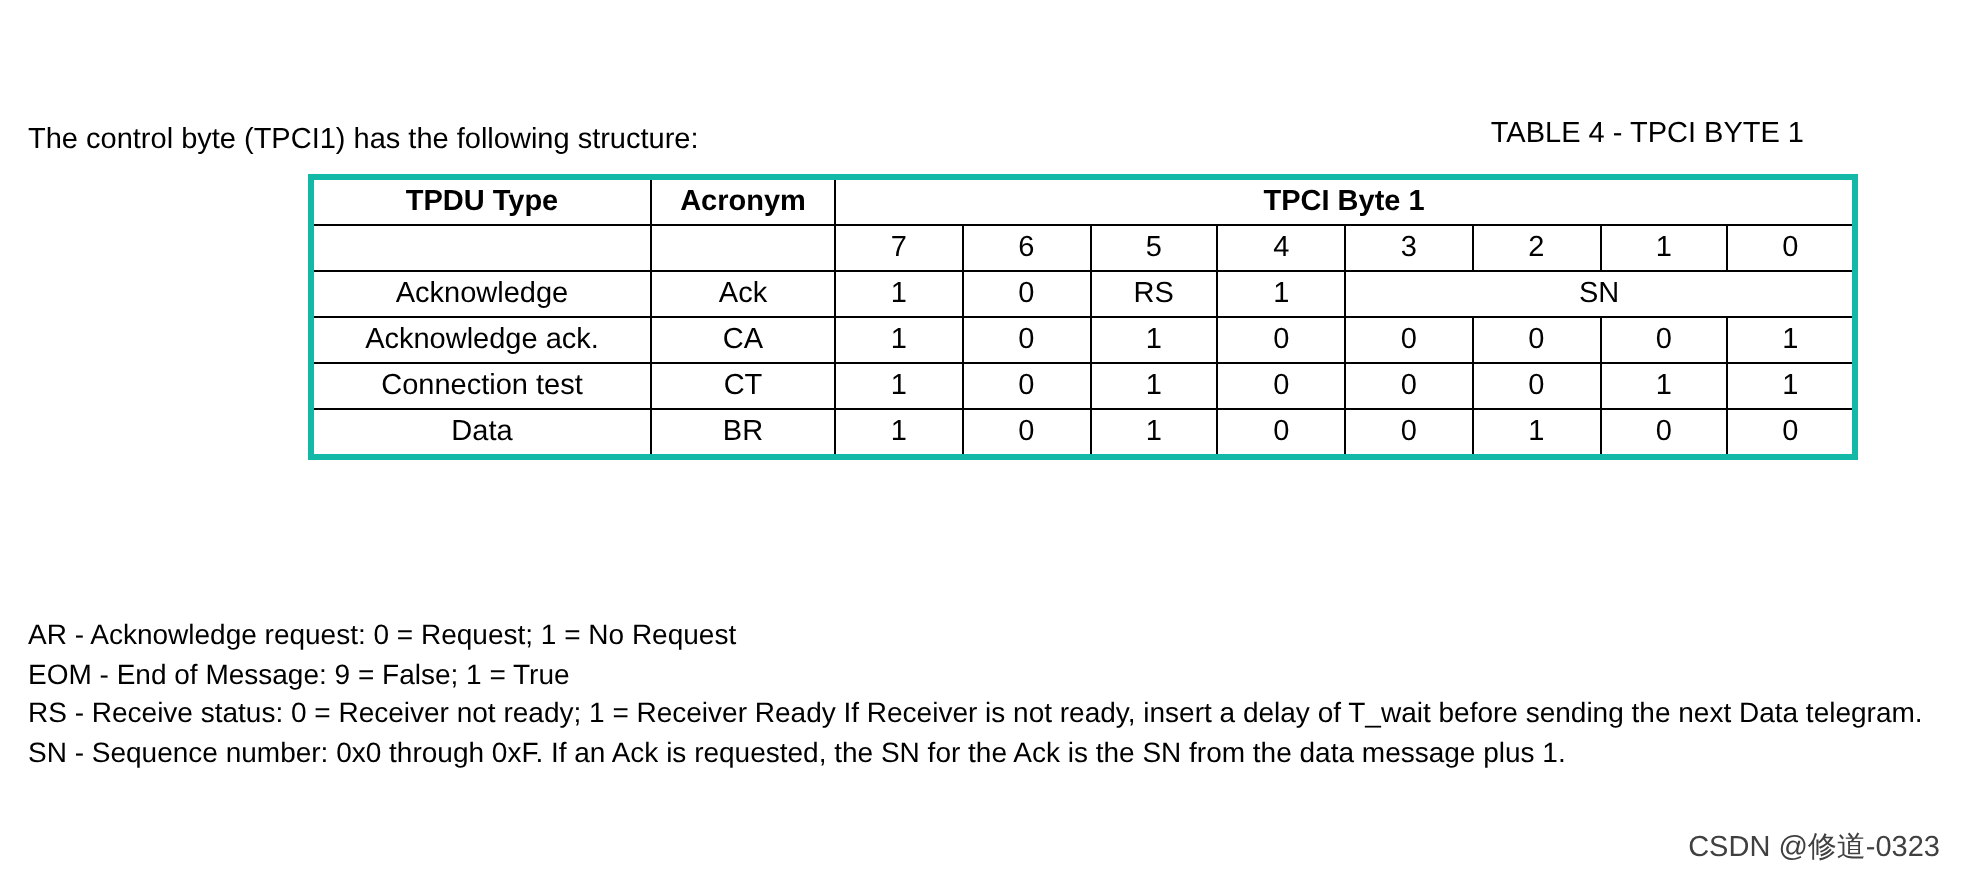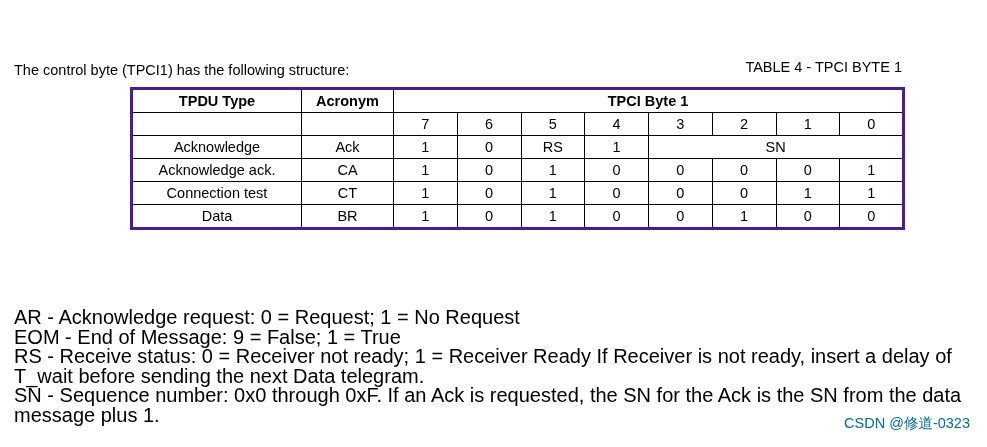--- a/index.html
+++ b/index.html
@@ -40,22 +40,23 @@
     position: absolute;
     left: 130px;
     top: 87px;
     width: 772px;
   }
 
   table.tpci {
     border-collapse: collapse;
     table-layout: fixed;
     width: 772px;
-    border: 3px solid #4c1d95;
+    border: 3px solid #14b8a6;
     background: #fff;
+    margin-left: 24px;
   }
   table.tpci td {
     border: 1px solid #000;
     font-size: 14.5px;
     height: 21px;
     padding: 0 0 1px 0;
     text-align: center;
     vertical-align: middle;
     white-space: nowrap;
   }
@@ -73,33 +74,33 @@
   
   col.c-type { width: 170px; }
   col.c-acro { width: 92px; }
   col.c-bit  { width: 63.75px; }
 
   .footnotes {
     position: absolute;
     left: 14px;
     top: 308px;
     width: 960px;
-    font-size: 20px;
+    font-size: 14px;
     line-height: 19.5px;
   }
   .footnotes p {
     margin: 0;
   }
 
   .watermark {
     position: absolute;
     right: 17px;
     bottom: 14px;
     font-size: 14.5px;
-    color: #0369a1;
+    color: #404040;
     white-space: nowrap;
   }
 </style>
 </head>
 <body>
 
 <div class="intro">The control byte (TPCI1) has the following structure:</div>
 
 <div class="table-title">TABLE 4 - TPCI BYTE 1</div>
 

